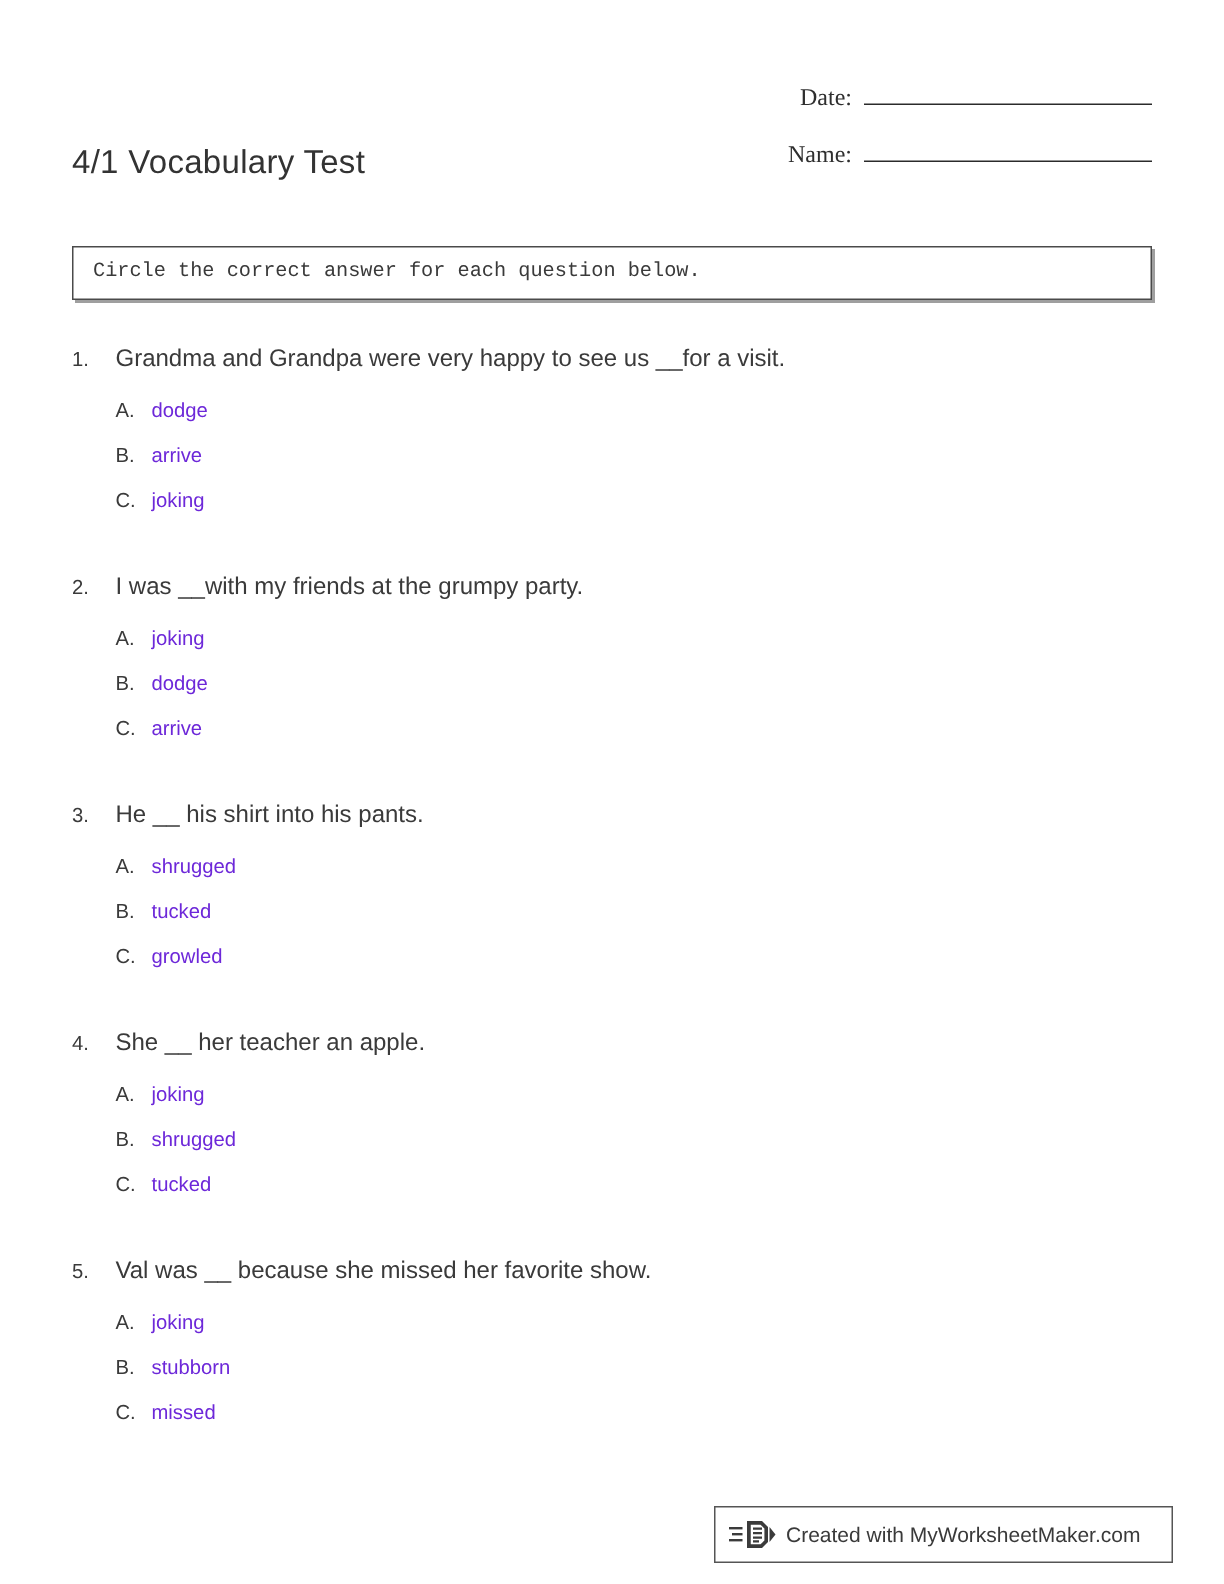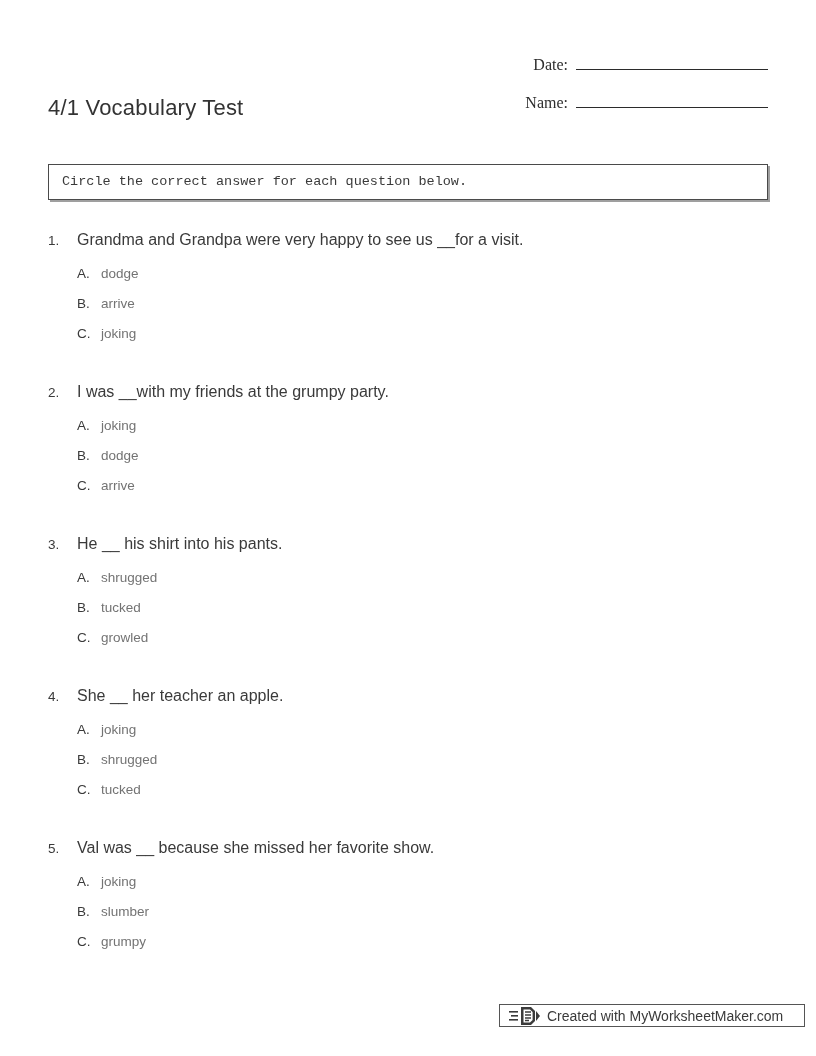--- a/index.html
+++ b/index.html
@@ -123,30 +123,30 @@
     height: 30px;
   }
   .opt-letter {
     width: 24px;
     flex: 0 0 24px;
     font-size: 13.5px;
     color: #3a3a3a;
   }
   .opt-text {
     font-size: 13.5px;
-    color: #737373;
+    color: #6d28d9;
   }
 
   
   .footer-badge {
     position: absolute;
-    left: 499px;
+    left: 476px;
     top: 1004px;
     width: 306px;
-    height: 23px;
+    height: 38px;
     border: 1px solid #555555;
     background: #ffffff;
     display: flex;
     align-items: center;
     box-sizing: border-box;
   }
   .footer-logo {
     flex: 0 0 34px;
     width: 34px;
     height: 24px;
@@ -270,25 +270,25 @@
           <span class="q-number">5.</span>
           <span class="q-text">Val was __ because she missed her favorite show.</span>
         </div>
         <div class="options">
           <div class="option-row">
             <span class="opt-letter">A.</span>
             <span class="opt-text">joking</span>
           </div>
           <div class="option-row">
             <span class="opt-letter">B.</span>
-            <span class="opt-text">slumber</span>
-          </div>
-          <div class="option-row">
-            <span class="opt-letter">C.</span>
-            <span class="opt-text">grumpy</span>
+            <span class="opt-text">stubborn</span>
+          </div>
+          <div class="option-row">
+            <span class="opt-letter">C.</span>
+            <span class="opt-text">missed</span>
           </div>
         </div>
       </div>
     </div>
 
   <div class="footer-badge">
     <span class="footer-logo">
       <svg width="34" height="24" viewBox="0 0 34 24" aria-hidden="true">
         <g fill="#3b3b3b">
           <rect x="0" y="7" width="9" height="1.6"></rect>

